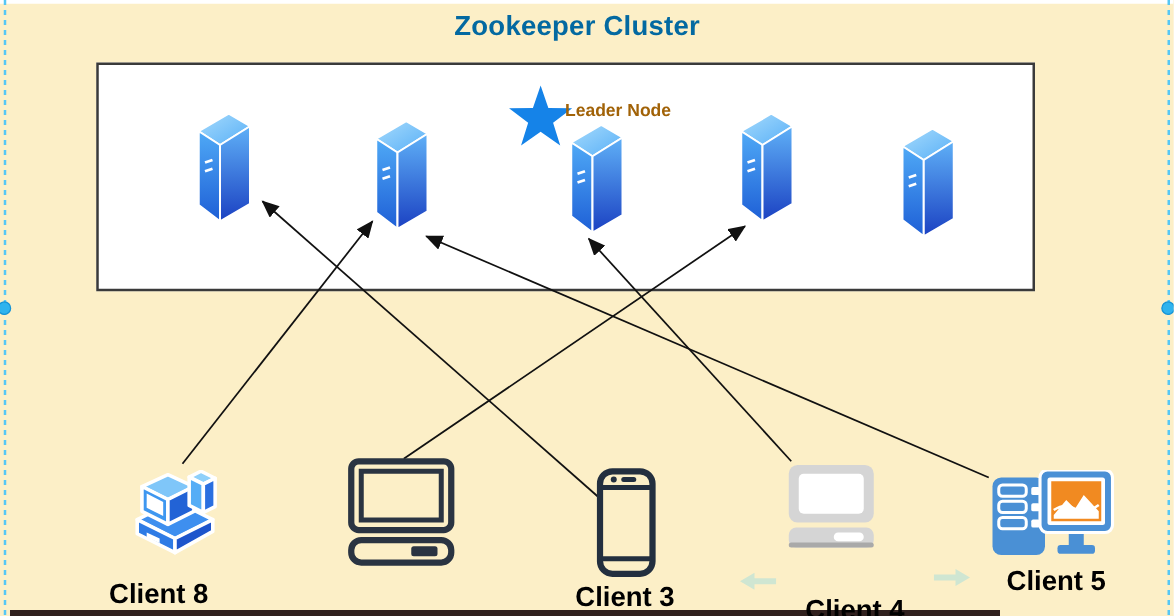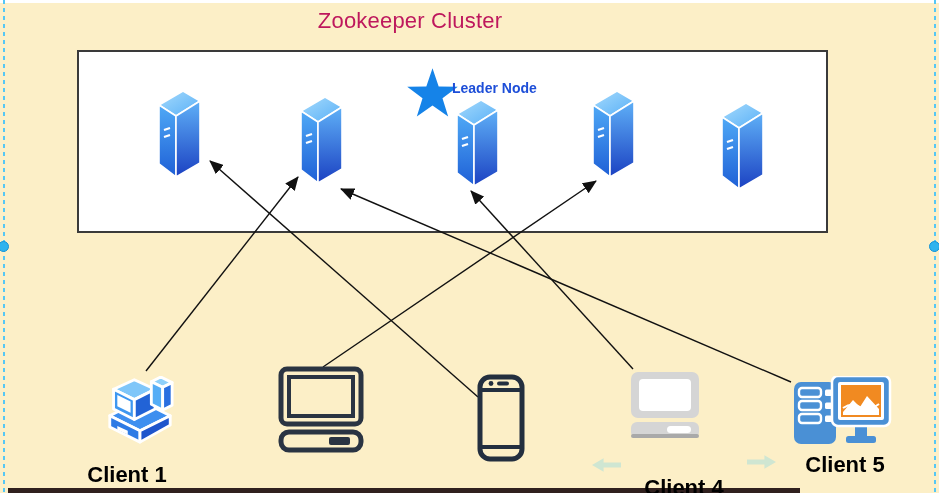--- a/index.html
+++ b/index.html
@@ -17,29 +17,29 @@
   .edge-dash.left{left:3px;}
   .edge-dash.right{left:934px;}
   .handle{
     width:11px;height:11px;border-radius:50%;
     background:#2FB3EE;border:1px solid #1593D6;box-sizing:border-box;
   }
   .handle.left{left:-2px;top:241px;}
   .handle.right{left:929px;top:241px;}
   .bottom-strip{left:8px;top:488px;width:792px;height:5px;background:#30201E;}
   .diagram-title{
-    left:260px;top:8px;width:300px;text-align:center;
-    font-size:22px;font-weight:normal;color:#be185d;letter-spacing:.2px;
+    left:260px;top:8px;width:300px;text-align:right;
+    font-size:22px;font-weight:bold;color:#0369a1;letter-spacing:.2px;
   }
   .cluster-box{
     left:77px;top:50px;width:751px;height:183px;
     background:#ffffff;border:2px solid #3A3A3A;box-sizing:border-box;
   }
   .leader-label{
-    left:452px;top:80px;font-size:14px;font-weight:bold;color:#1d4ed8;
+    left:452px;top:80px;font-size:14px;font-weight:bold;color:#a16207;
   }
   .client-label{
     width:160px;text-align:center;
     font-size:22px;font-weight:bold;color:#000;
   }
   .arrows-layer{left:0;top:0;width:939px;height:493px;pointer-events:none;}
   svg{display:block;}
 </style>
 </head>
 <body>
@@ -146,36 +146,37 @@
       <polygon points="10,14 32,4 54,14 32,25" fill="#7FC6F9"></polygon>
       <polygon points="10,14 32,25 32,46 10,35" fill="#3E97F0"></polygon>
       <polygon points="32,25 54,14 54,35 32,46" fill="#2263D6"></polygon>
       <polygon points="50,6 60,1 72,7 62,12" fill="#8FD0FA"></polygon>
       <polygon points="50,6 62,12 62,36 50,30" fill="#55ADF6"></polygon>
       <polygon points="62,12 72,7 72,31 62,36" fill="#2A6FE0"></polygon>
     </g>
     <polygon points="14,20 28,27 28,39 14,32" fill="#fff"></polygon>
     <polygon points="14,53 25,58 25,62 14,57" fill="#fff"></polygon>
   </svg>
-  <div class="abs client-label" style="left:47px;top:462px">Client 1</div>
+  <div class="abs client-label" style="left:47px;top:462px">Client 8</div>
 
   <svg class="abs" style="left:278px;top:366px" width="86" height="88" viewBox="0 0 86 88">
     <rect x="3" y="3" width="80" height="55" rx="6" fill="none" stroke="#2A3442" stroke-width="5"></rect>
     <rect x="11" y="11" width="64" height="39" fill="none" stroke="#2A3442" stroke-width="4"></rect>
     <rect x="3" y="66" width="80" height="18" rx="8" fill="none" stroke="#2A3442" stroke-width="5"></rect>
     <rect x="51" y="71" width="21" height="8" rx="2" fill="#2A3442"></rect>
   </svg>
 
   <svg class="abs" style="left:477px;top:374px" width="48" height="88" viewBox="0 0 48 88">
     <rect x="3" y="3" width="42" height="82" rx="10" fill="none" stroke="#232F3F" stroke-width="5"></rect>
     <line x1="4" y1="16" x2="44" y2="16" stroke="#232F3F" stroke-width="4"></line>
     <line x1="4" y1="73" x2="44" y2="73" stroke="#232F3F" stroke-width="4"></line>
     <circle cx="14" cy="9.5" r="2.4" fill="#232F3F"></circle>
     <rect x="20" y="7.5" width="12" height="4" rx="2" fill="#232F3F"></rect>
   </svg>
+  <div class="abs client-label" style="left:420px;top:465px">Client 3</div>
 
   <svg class="abs" style="left:629px;top:370px" width="72" height="70" viewBox="0 0 72 70">
     <rect x="2" y="2" width="68" height="46" rx="7" fill="#D5D5D5"></rect>
     <rect x="10" y="9" width="52" height="32" rx="4" fill="#ffffff"></rect>
     <rect x="2" y="52" width="68" height="16" rx="6" fill="#D5D5D5"></rect>
     <rect x="2" y="64" width="68" height="4" rx="2" fill="#A9A9A9"></rect>
     <rect x="38" y="56" width="24" height="7" rx="3.5" fill="#ffffff"></rect>
   </svg>
   <div class="abs client-label" style="left:604px;top:475px">Client 4</div>
   <svg class="abs" style="left:592px;top:458px" width="29" height="14" viewBox="0 0 30 14">

